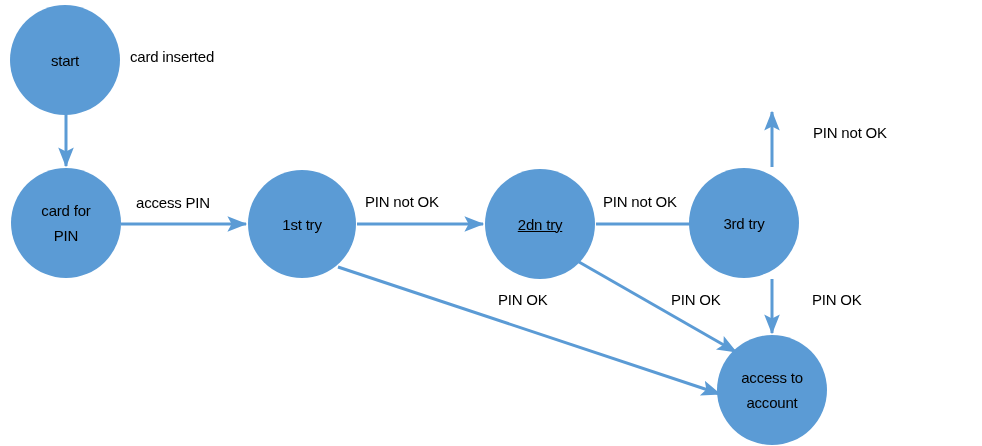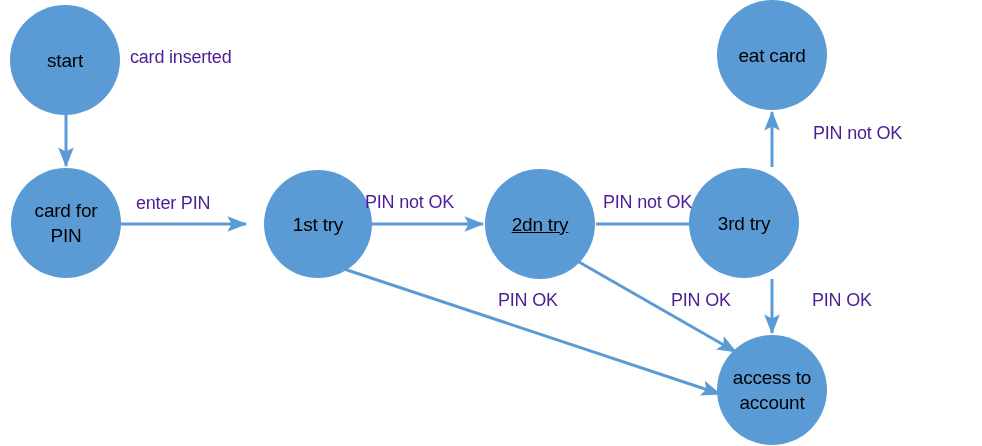--- a/index.html
+++ b/index.html
@@ -30,30 +30,30 @@
     background: #5B9BD5;
     display: flex;
     align-items: center;
     justify-content: center;
     text-align: center;
     box-sizing: border-box;
     z-index: 2;
   }
   .node-label {
     color: #000000;
-    font-size: 19px;
+    font-size: 15px;
     line-height: 25px;
     font-family: "Liberation Sans", sans-serif;
     white-space: pre-line;
     letter-spacing: -0.2px;
   }
   .edge-label {
     position: absolute;
-    color: #4c1d95;
-    font-size: 18px;
+    color: #000000;
+    font-size: 15px;
     line-height: 22px;
     font-family: "Liberation Sans", sans-serif;
     white-space: nowrap;
     z-index: 3;
     letter-spacing: -0.2px;
   }
 </style>
 </head>
 <body>
 
@@ -85,44 +85,41 @@
 
   <div class="node" style="left:10px; top:5px; width:110px; height:110px;">
     <span class="node-label">start</span>
   </div>
 
   <div class="node" style="left:11px; top:168px; width:110px; height:110px;">
     <span class="node-label">card for
 PIN</span>
   </div>
 
-  <div class="node" style="left:264px; top:170px; width:108px; height:108px;">
+  <div class="node" style="left:248px; top:170px; width:108px; height:108px;">
     <span class="node-label">1st try</span>
   </div>
 
   <div class="node" style="left:485px; top:169px; width:110px; height:110px;text-decoration:underline;">
     <span class="node-label">2dn try</span>
   </div>
 
   <div class="node" style="left:689px; top:168px; width:110px; height:110px;">
     <span class="node-label">3rd try</span>
   </div>
 
-  <div class="node" style="left:717px; top:0px; width:110px; height:110px;">
-    <span class="node-label">eat card</span>
-  </div>
 
   <div class="node" style="left:717px; top:335px; width:110px; height:110px;align-items:center;">
     <span class="node-label">access to
 account</span>
   </div>
 
   <div class="edge-label" style="left:130px; top:46px;">card inserted</div>
 
-  <div class="edge-label" style="left:136px; top:192px;">enter PIN</div>
+  <div class="edge-label" style="left:136px; top:192px;">access PIN</div>
 
   <div class="edge-label" style="left:365px; top:191px;">PIN not OK</div>
 
   <div class="edge-label" style="left:603px; top:191px;">PIN not OK</div>
 
   <div class="edge-label" style="left:813px; top:122px;">PIN not OK</div>
 
   <div class="edge-label" style="left:498px; top:289px;">PIN OK</div>
 
   <div class="edge-label" style="left:671px; top:289px;">PIN OK</div>

